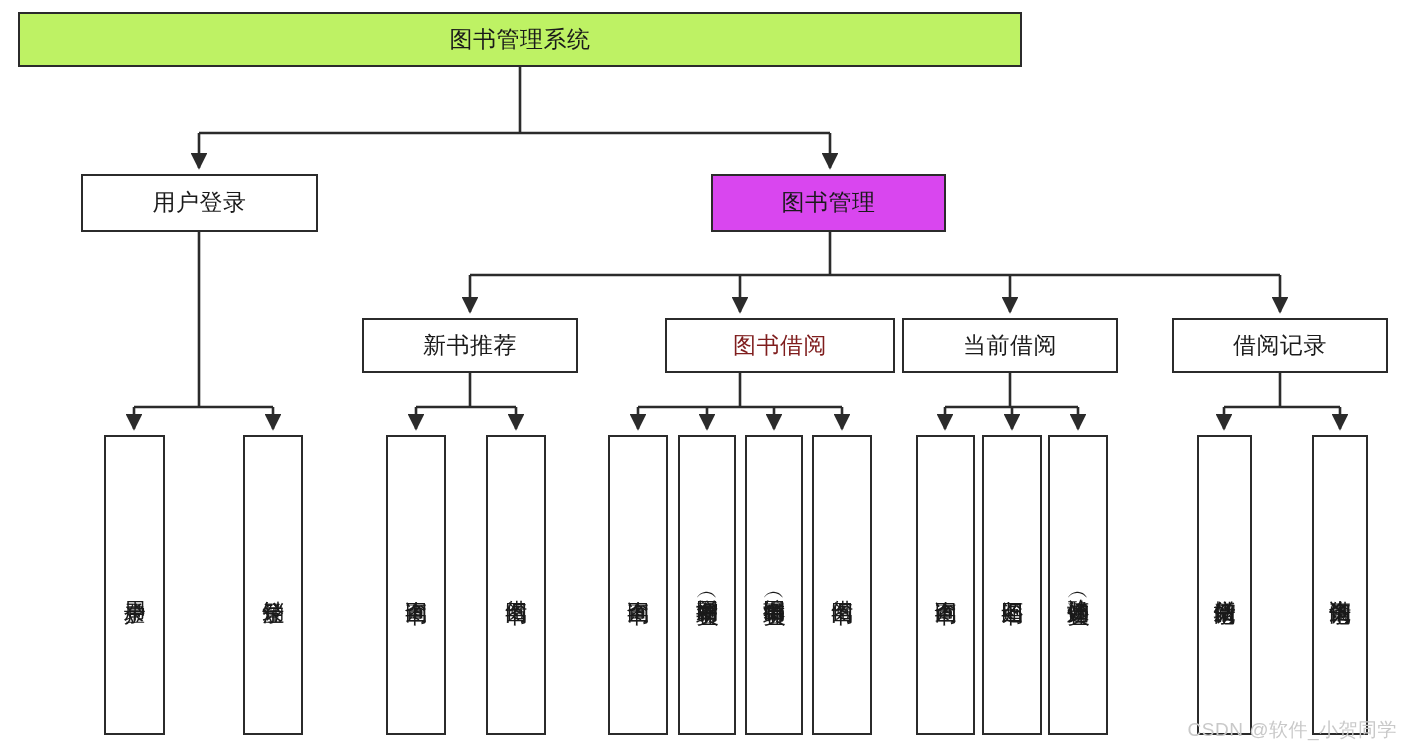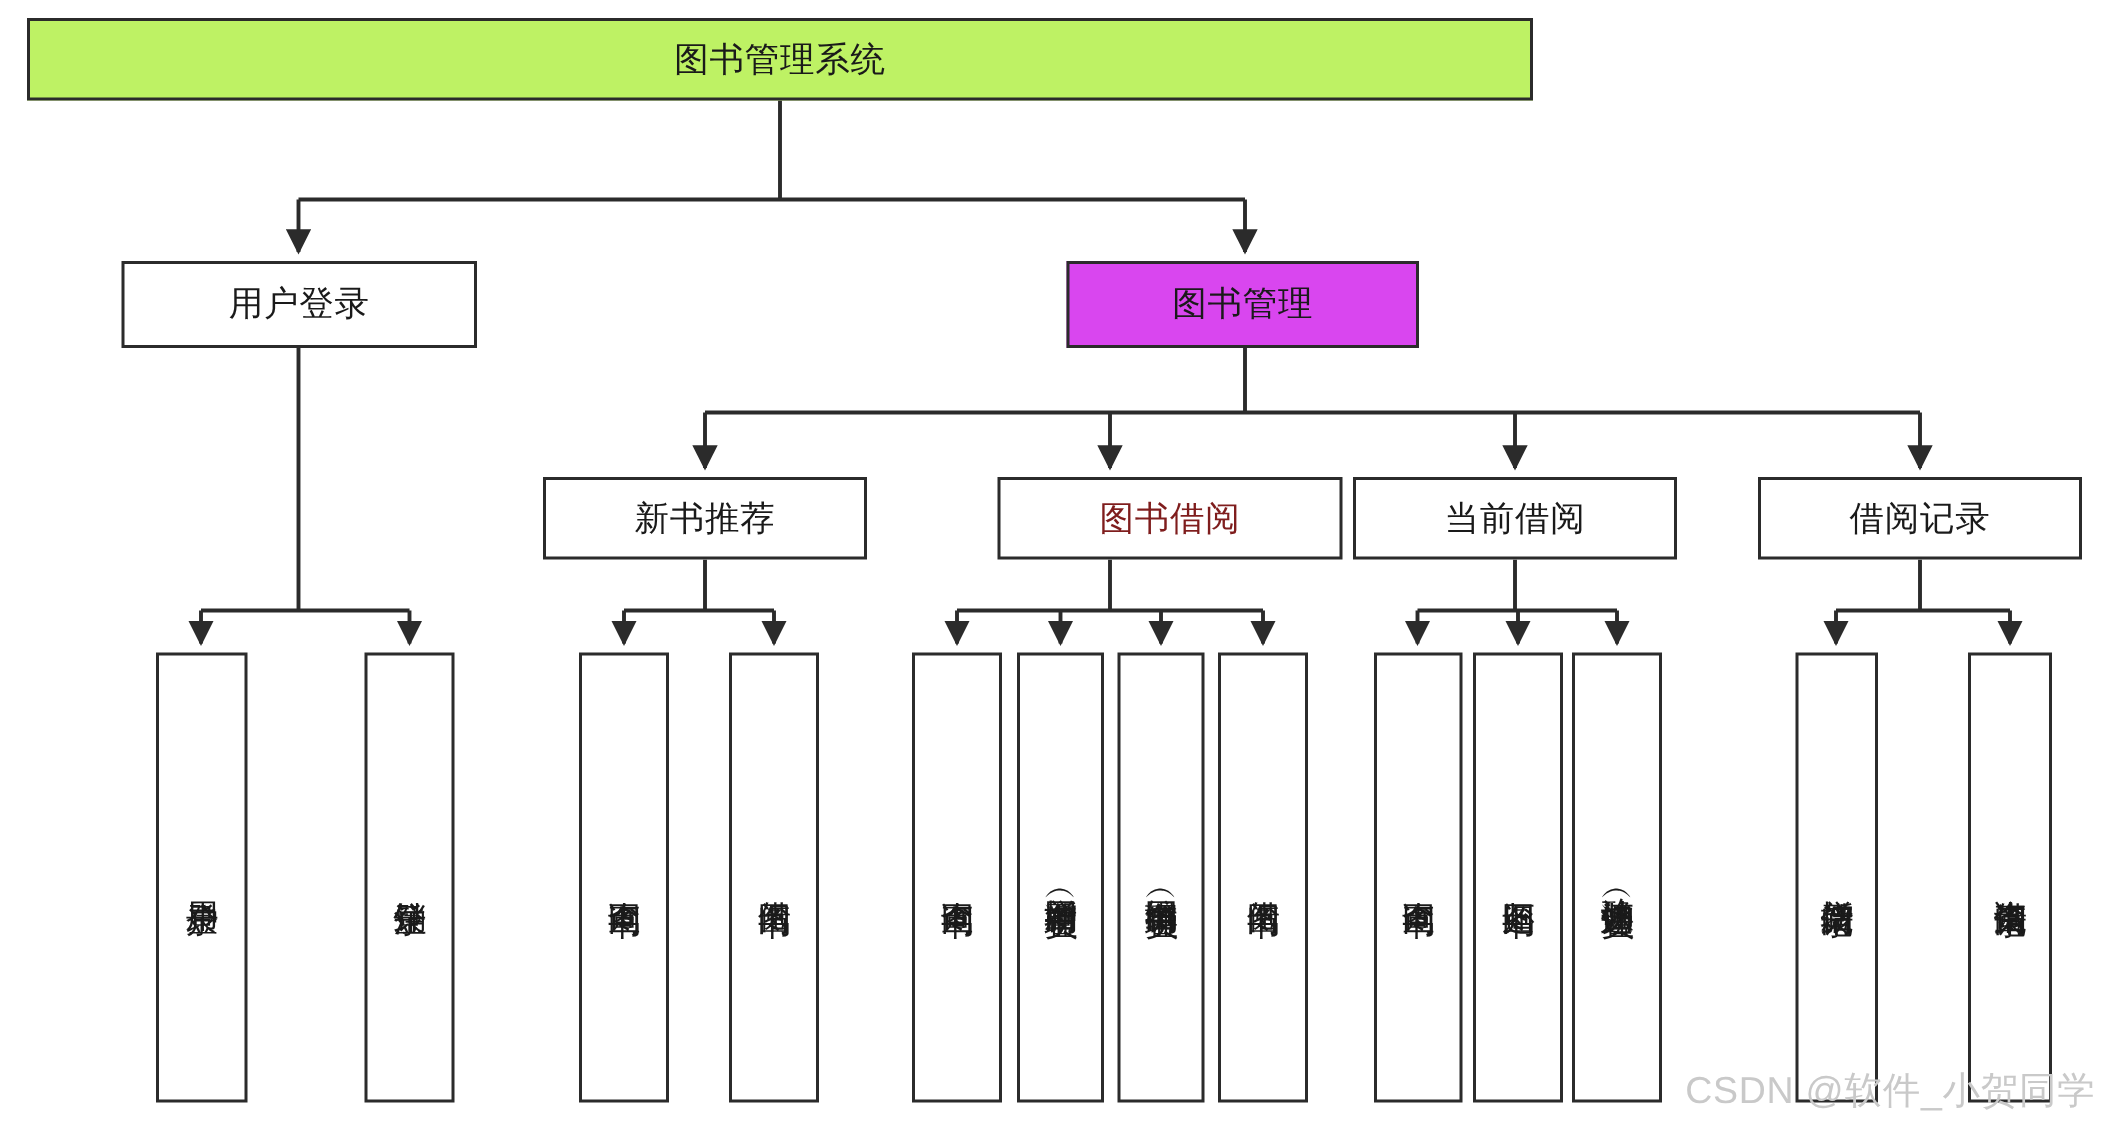--- a/index.html
+++ b/index.html
@@ -51,21 +51,21 @@
     align-items: center;
     justify-content: center;
     text-align: center;
     padding: 4px 0;
     overflow: hidden;
   }
   #watermark {
     position: absolute;
     right: 8px;
     bottom: 4px;
-    font-size: 25px;
+    font-size: 19px;
     color: #c9c9c9;
     white-space: nowrap;
     letter-spacing: 0.5px;
     user-select: none;
   }
 </style>
 </head>
 <body>
 
 <div id="diagram-root" style="background: rgb(255, 255, 255);">

